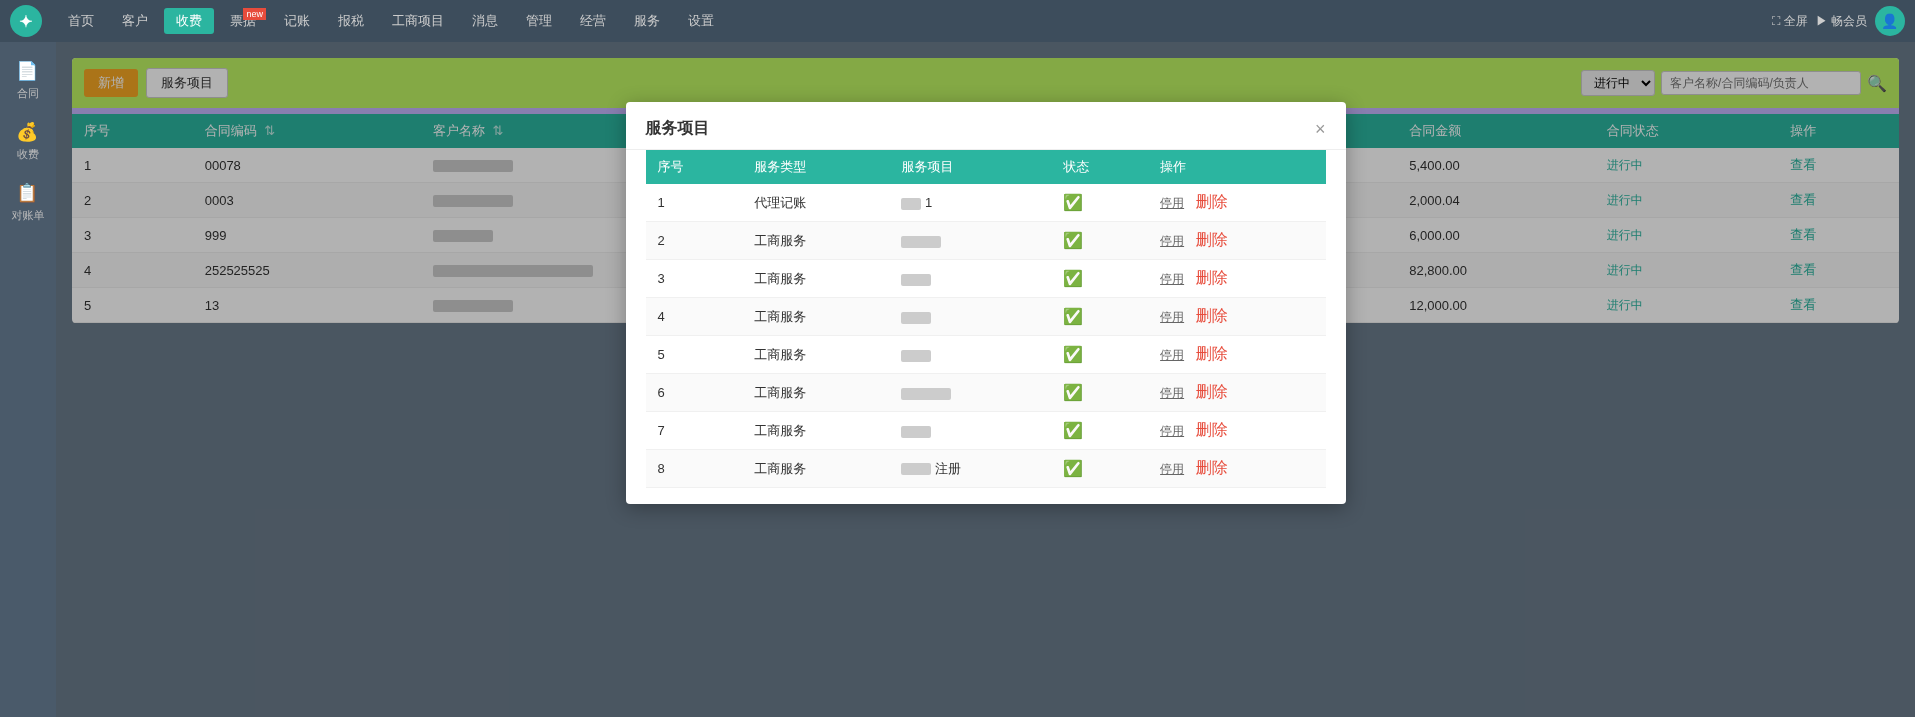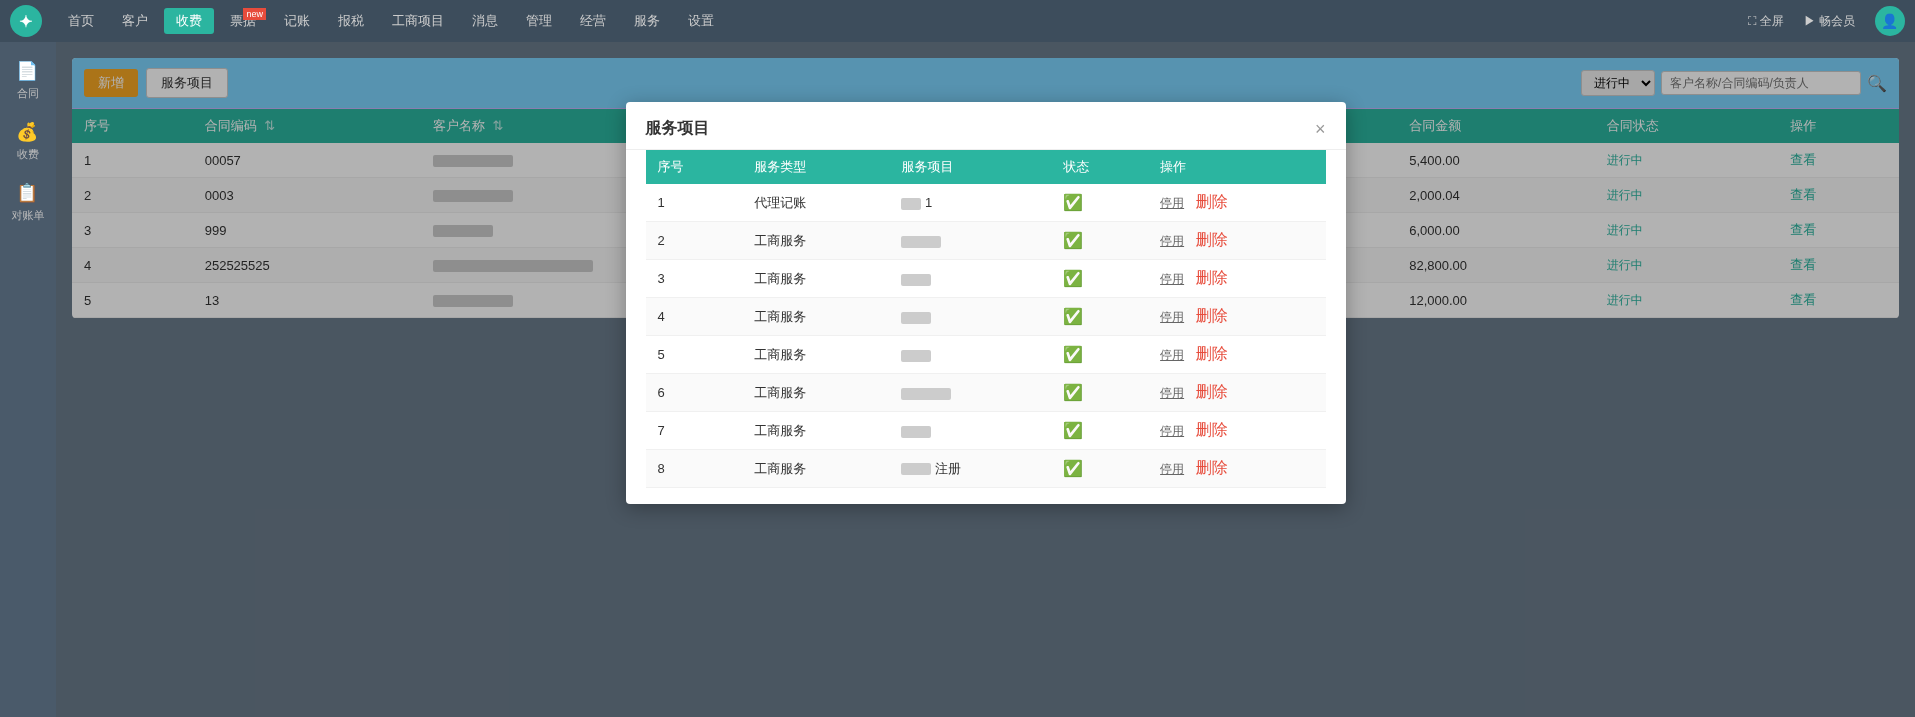--- a/index.html
+++ b/index.html
@@ -41,21 +41,21 @@
     .top-nav .nav-item .badge-new {
       position: absolute;
       top: 0; right: 2px;
       background: #e74c3c;
       color: white;
       font-size: 9px;
       padding: 1px 3px;
       border-radius: 0;
     }
     .top-nav-right {
-      display: flex; align-items: center; gap: 20px; color: #ccc; font-size: 12px;
+      display: flex; align-items: center; gap: 8px; color: #ccc; font-size: 12px;
     }
     .top-nav-right .avatar {
       width: 30px; height: 30px;
       background: #2bb5a0;
       border-radius: 50%;
       display: flex; align-items: center; justify-content: center;
       color: white; font-size: 14px;
     }
 
     
@@ -102,22 +102,22 @@
       background: #fff;
       border-radius: 4px;
       overflow: hidden;
     }
 
     .toolbar {
       display: flex;
       align-items: center;
       padding: 10px 12px;
       gap: 8px;
-      background: #7dd3fc;
-      border-bottom: 1px solid #c4b5fd;
+      background: #bef264;
+      border-bottom: 6px solid #c4b5fd;
     }
     .btn-new {
       background: #f5a623;
       color: white;
       border: none;
       padding: 5px 14px;
       border-radius: 3px;
       cursor: pointer;
       font-size: 13px;
     }
@@ -366,21 +366,21 @@
             <th><span>服务项目</span> <span class="sort-icon">▼</span></th>
             <th><span>服务期限起止</span> <span class="sort-icon">⇅</span></th>
             <th><span>合同金额</span></th>
             <th><span>合同状态</span></th>
             <th><span>操作</span></th>
           </tr>
         </thead>
         <tbody>
           <tr>
             <td>1</td>
-            <td>00057</td>
+            <td>00078</td>
             <td><span class="blurred-text" style="width:80px;">&nbsp;&nbsp;&nbsp;&nbsp;&nbsp;&nbsp;&nbsp;&nbsp;</span></td>
             <td>小规模记账</td>
             <td>202305-202404</td>
             <td>5,400.00</td>
             <td><span class="status-badge">进行中</span></td>
             <td><a class="action-link">查看</a></td>
           </tr>
           <tr>
             <td>2</td>
             <td>0003</td>

